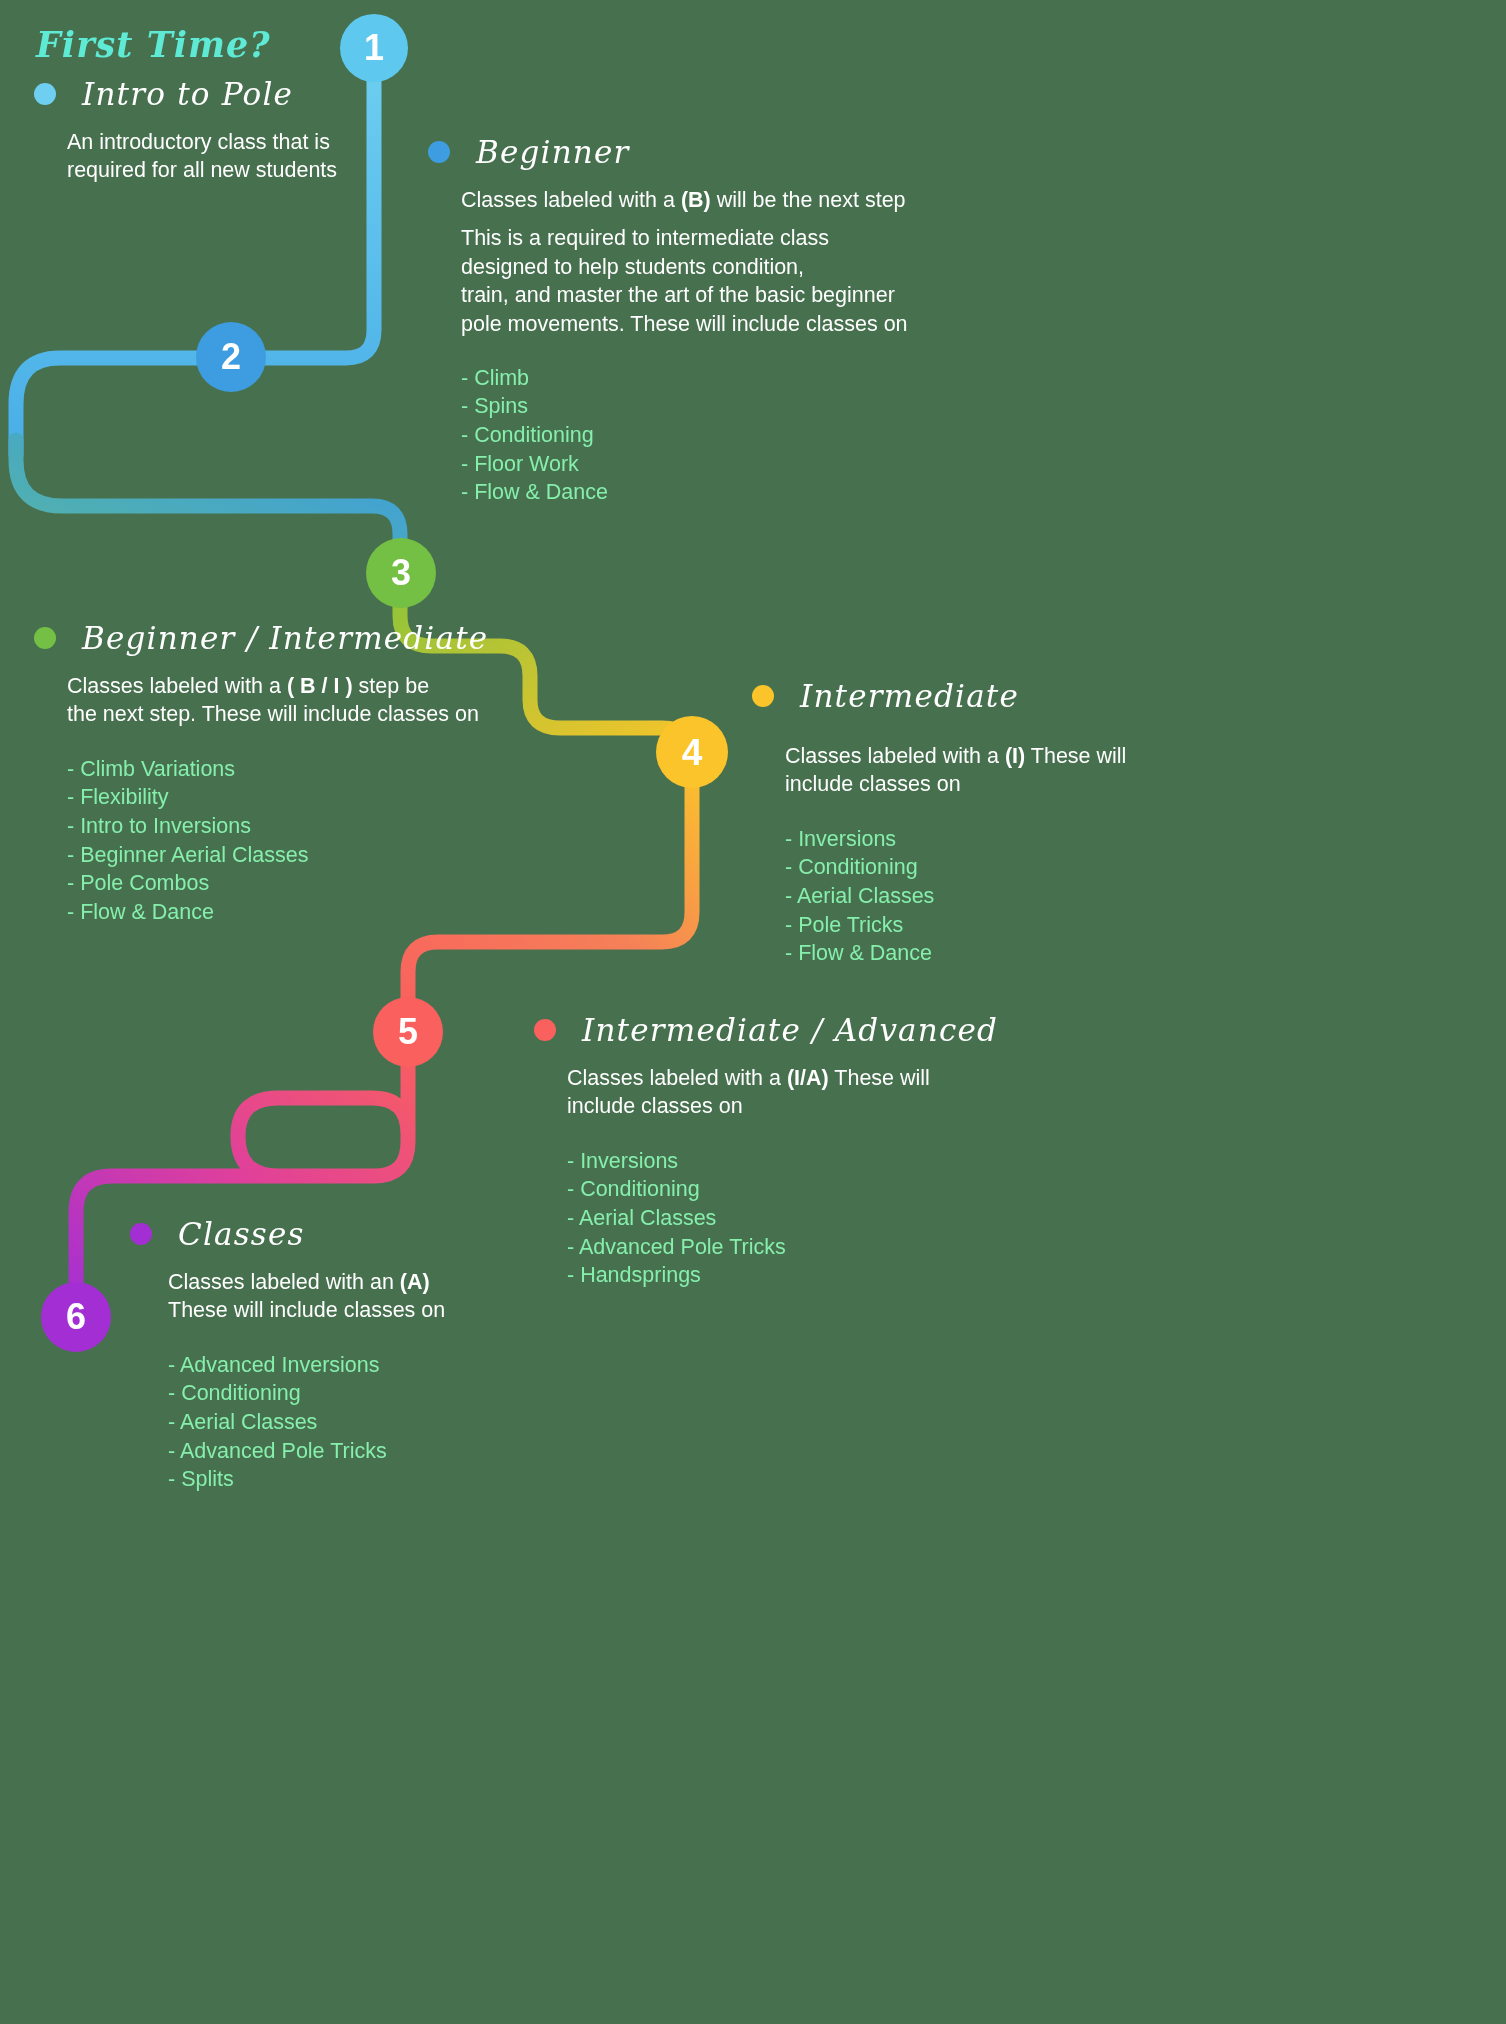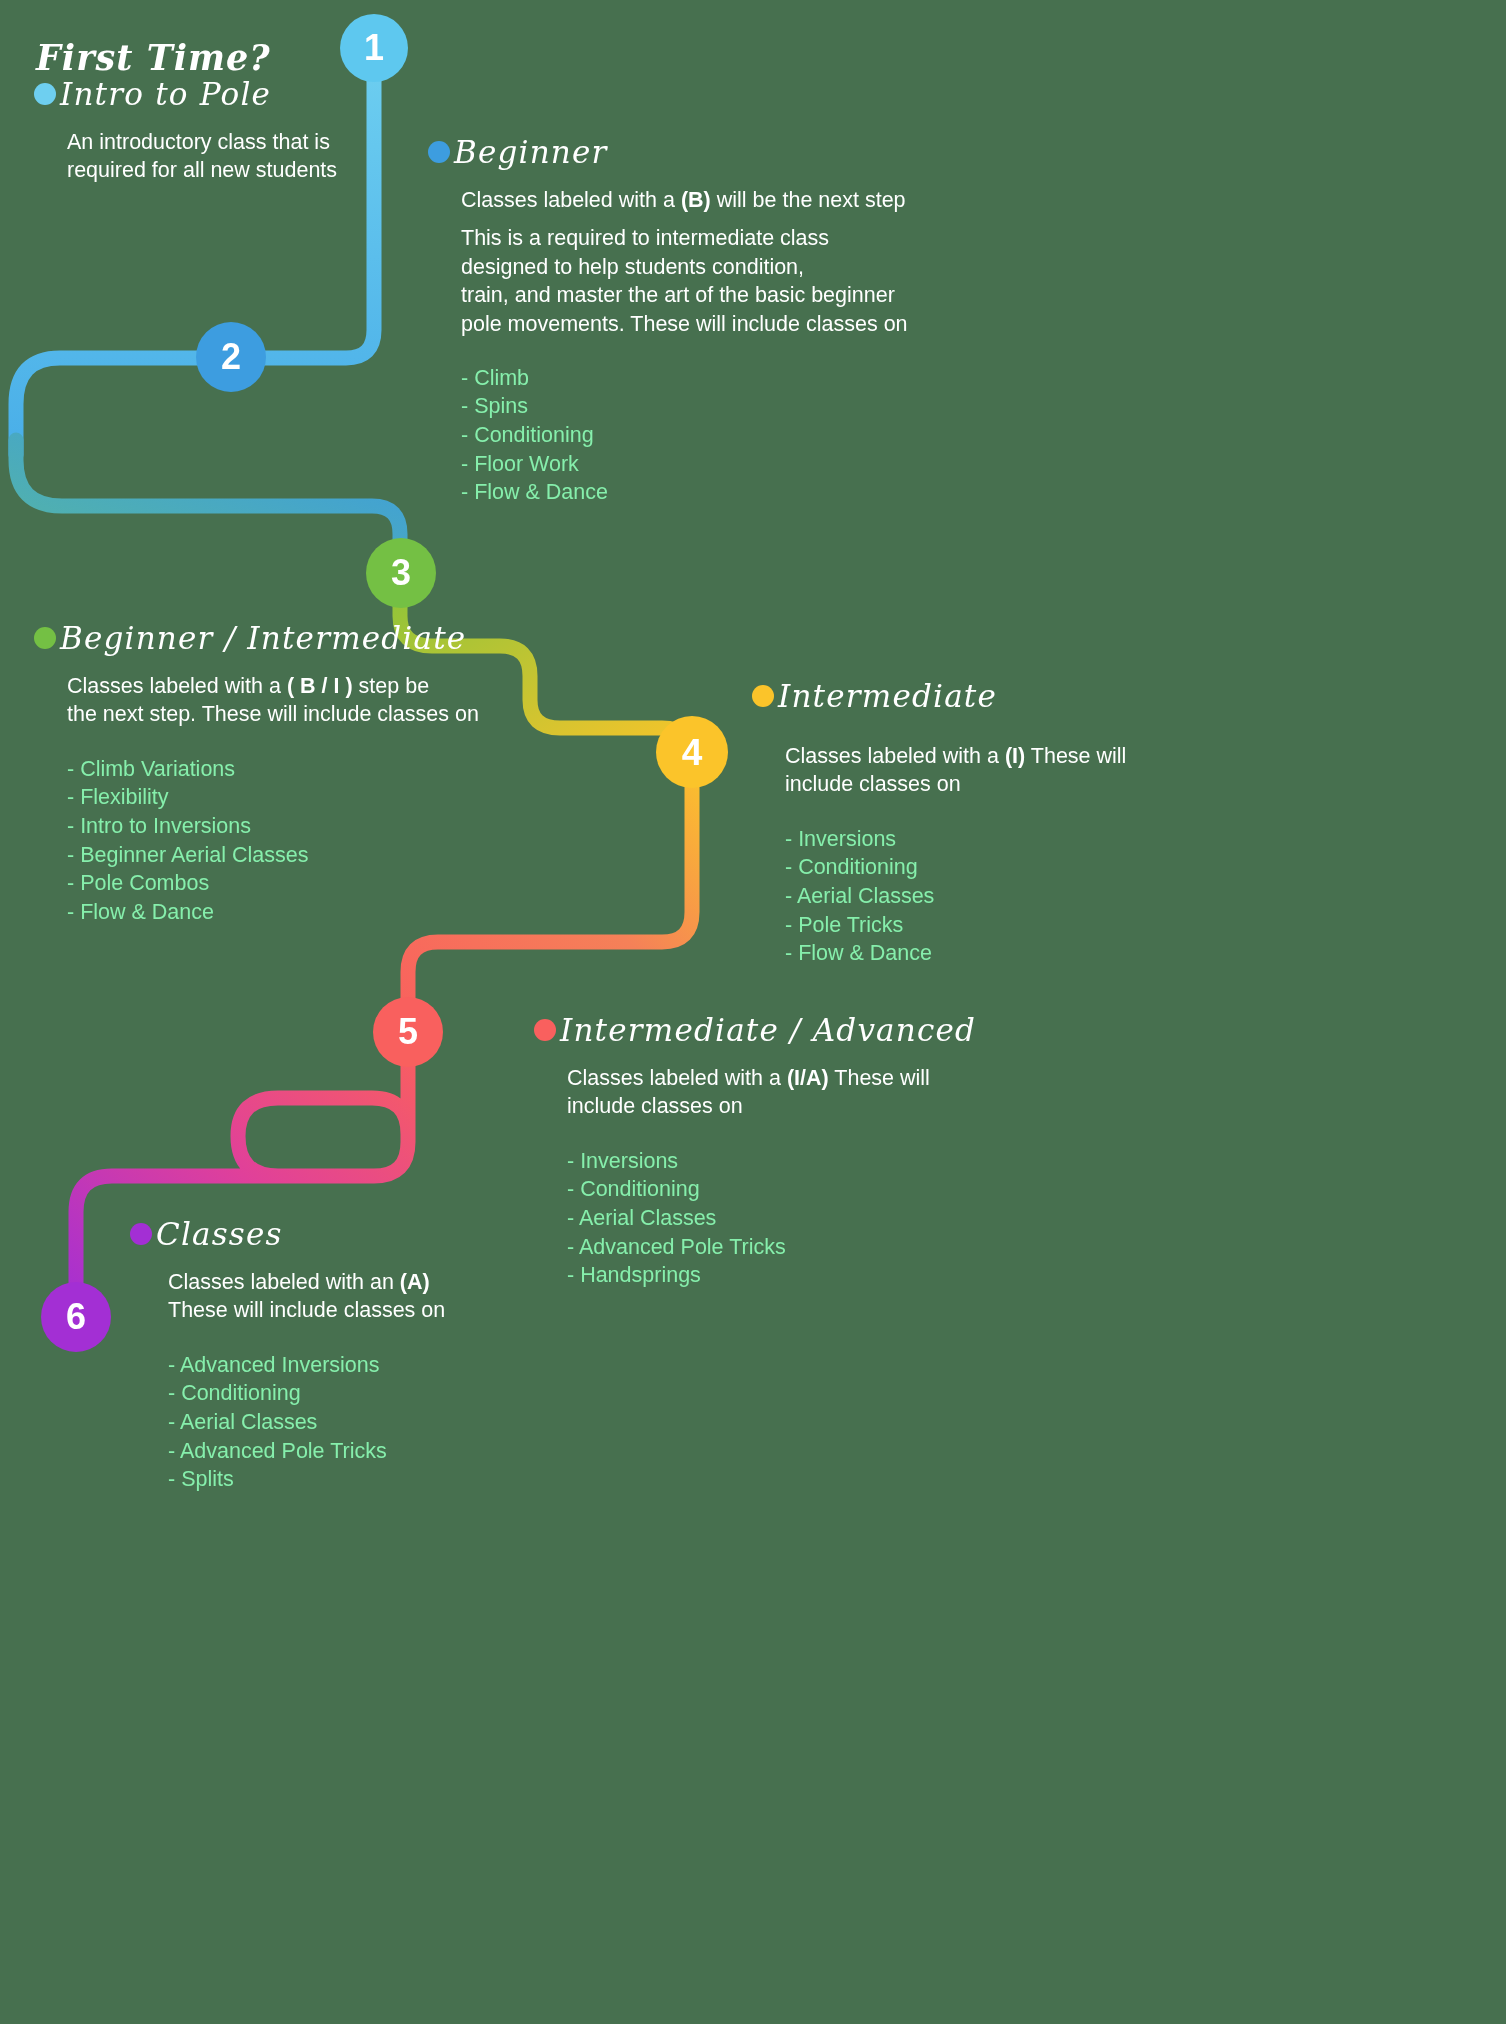--- a/index.html
+++ b/index.html
@@ -19,41 +19,40 @@
     border-radius:50%;
     display:flex;align-items:center;justify-content:center;
     color:#fff;font-weight:bold;
     font-family:"Liberation Sans", sans-serif;
     line-height:1;
     z-index:5;
   }
 
   .block{position:absolute;z-index:6;}
 
-  .head-row{display:flex;align-items:center;gap:4px;}
+  .head-row{display:flex;align-items:center;gap:26px;}
   .dot{
     width:22px;height:22px;border-radius:50%;flex:0 0 auto;
   }
   .head-title{
     font-family:"DejaVu Serif", serif;
     font-style:italic;
     font-weight:400;
     font-size:31px;
     letter-spacing:1.2px;
     color:#ffffff;
     white-space:nowrap;
   }
   .page-title{
     font-family:"DejaVu Serif", serif;
     font-style:italic;
     font-weight:700;
     font-size:35px;
     letter-spacing:1px;
-    color:#ffffff;
-    margin-top:13px;
+    color:#5eead4;
   }
   .body-text{
     font-size:21.5px;
     line-height:1.32;
     color:#ffffff;
     font-weight:300;
   }
   .body-text b{font-weight:700;}
   .para{margin:0 0 10px 0;}
   .para.tight{margin-bottom:0;}

